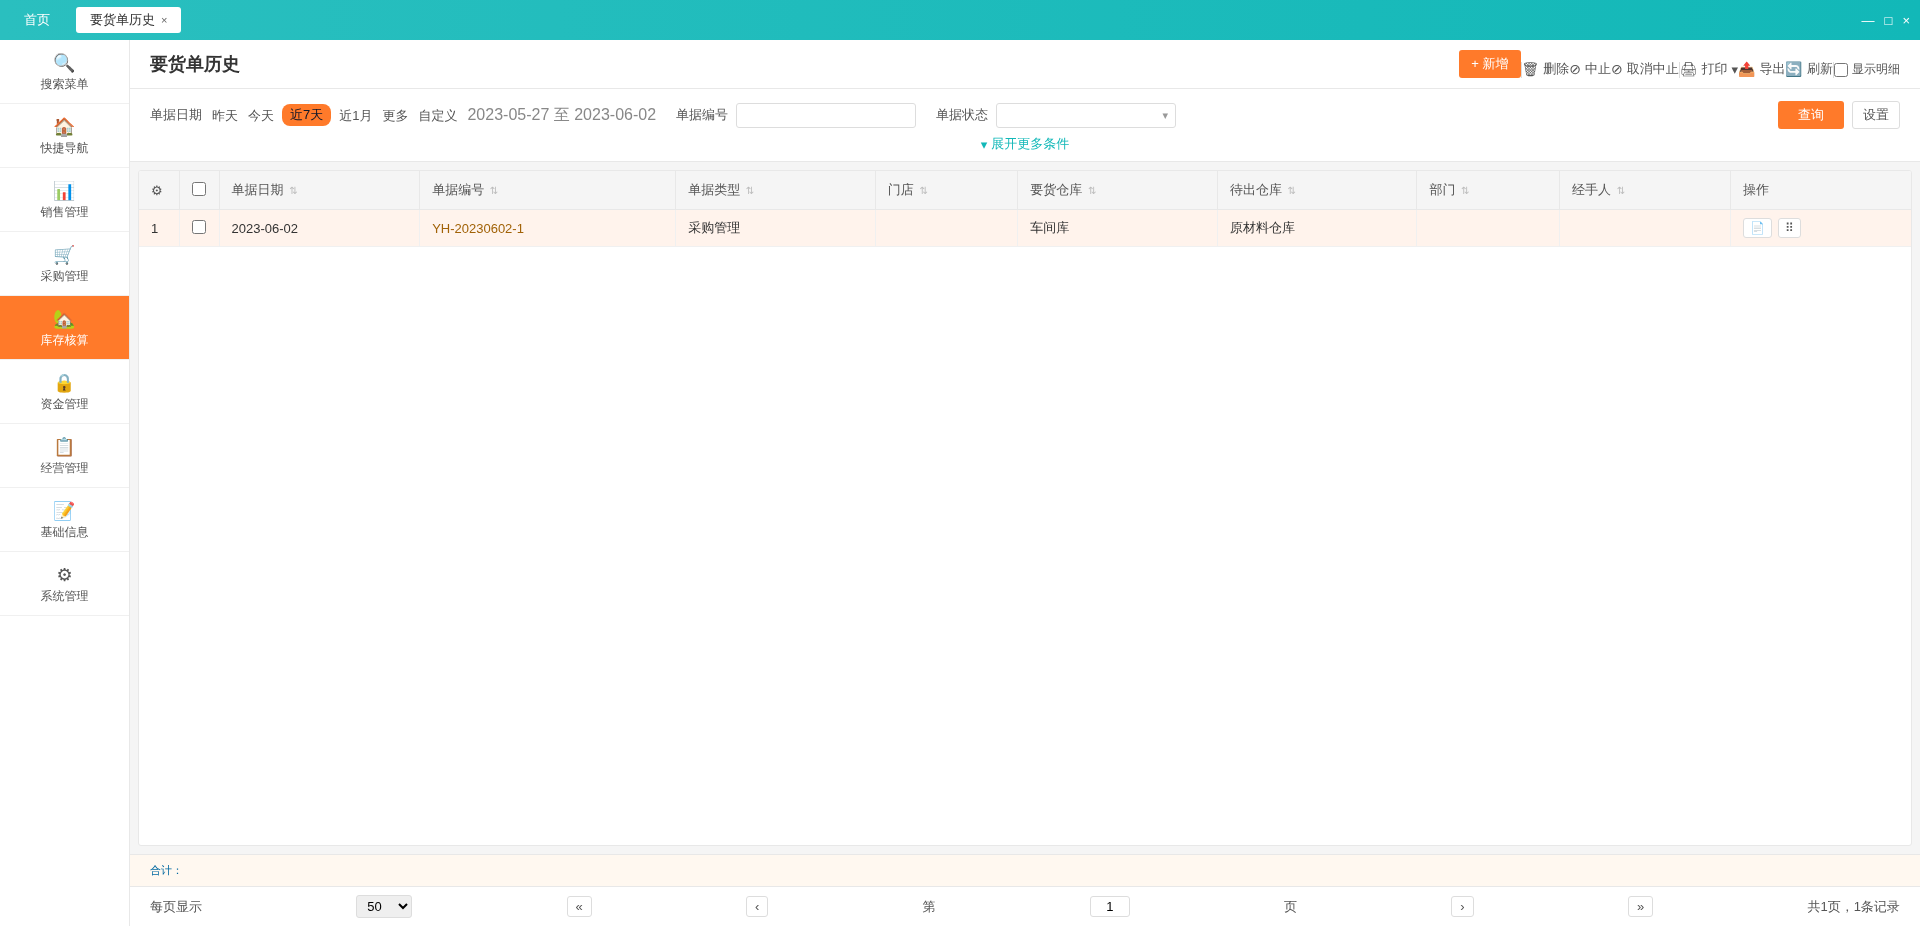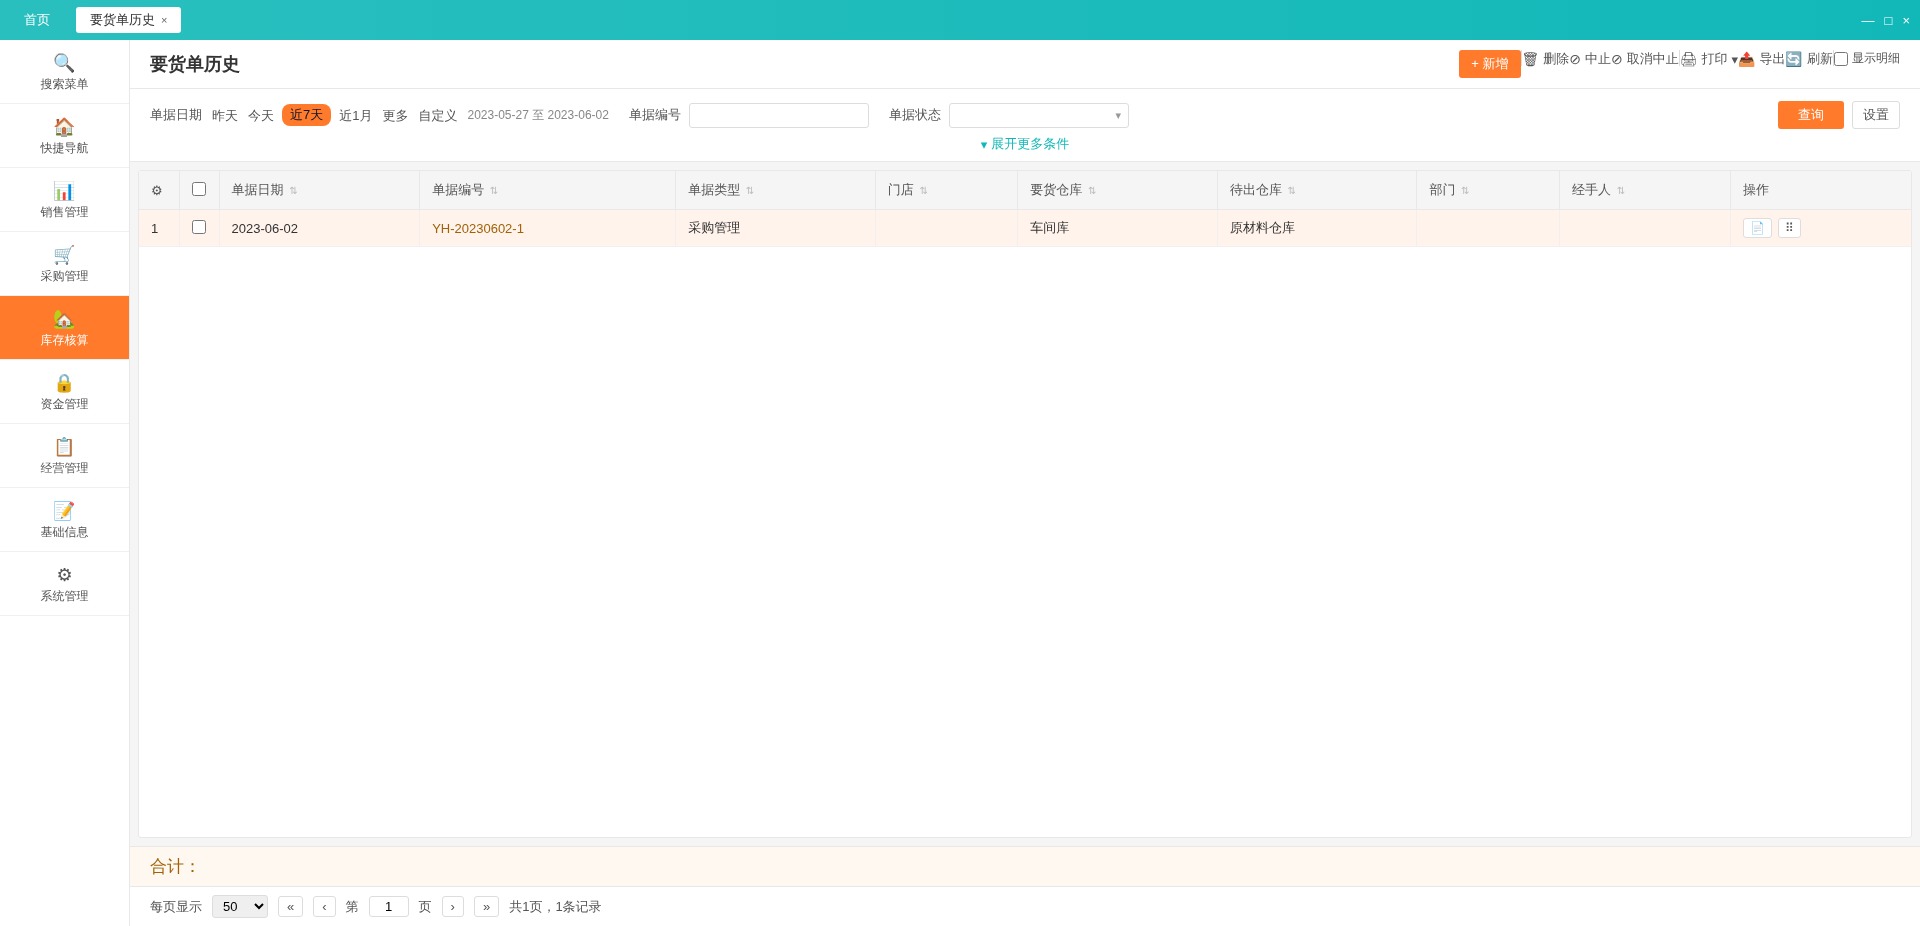--- a/index.html
+++ b/index.html
@@ -109,21 +109,21 @@
       border-bottom: 1px solid #e8e8e8;
       flex-shrink: 0;
     }
     .page-title {
       font-size: 18px;
       font-weight: bold;
       color: #333;
     }
     .header-actions {
       display: flex;
-      align-items: flex-start;
+      align-items: flex-end;
     }
     .header-btn {
       display: flex;
       align-items: center;
       gap: 4px;
       cursor: pointer;
       font-size: 13px;
       color: #555;
     }
     .header-btn .btn-icon { font-size: 14px; }
@@ -187,21 +187,21 @@
       padding: 1px 2px;
     }
     .date-quick-btn.active {
       background: #ff7a2a;
       color: #0f172a;
       border-radius: 8px;
       padding: 2px 8px;
     }
     .date-range-text {
       color: #888;
-      font-size: 12px;
+      font-size: 16px;
     }
     .filter-input {
       border: 1px solid #ddd;
       border-radius: 3px;
       padding: 4px 8px;
       font-size: 13px;
       width: 180px;
       outline: none;
     }
     .filter-select {
@@ -298,33 +298,33 @@
       width: 40px;
       text-align: center;
     }
     .checkbox-col { width: 40px; text-align: center; }
 
     
     .table-footer {
       background: #fff8f0;
       border-top: 1px solid #e8e8e8;
       padding: 8px 20px;
-      font-size: 17px;
-      color: #a16207;
+      font-size: 11px;
+      color: #0369a1;
       flex-shrink: 0;
     }
 
     
     .pagination-bar {
       background: white;
       border-top: 1px solid #e8e8e8;
       padding: 8px 20px;
       display: flex;
       align-items: center;
-      justify-content: flex-start;
+      justify-content: space-between;
       gap: 10px;
       flex-shrink: 0;
       font-size: 13px;
       color: #555;
     }
     .pagination-bar select {
       border: 1px solid #ddd;
       border-radius: 3px;
       padding: 2px 6px;
       font-size: 13px;

